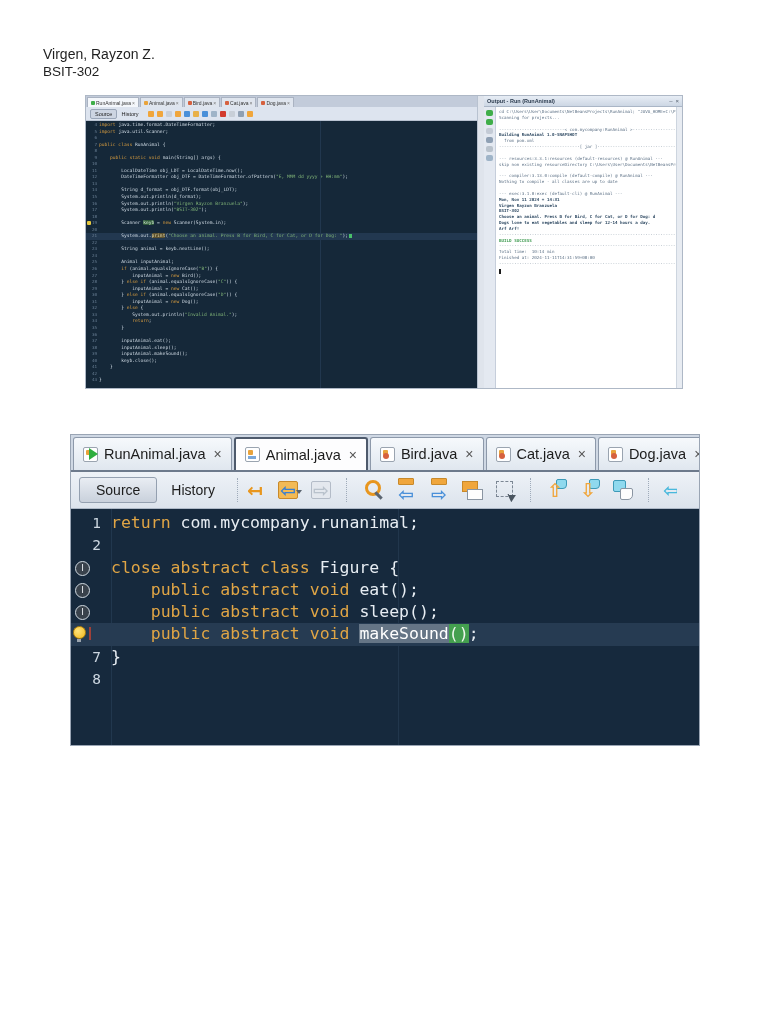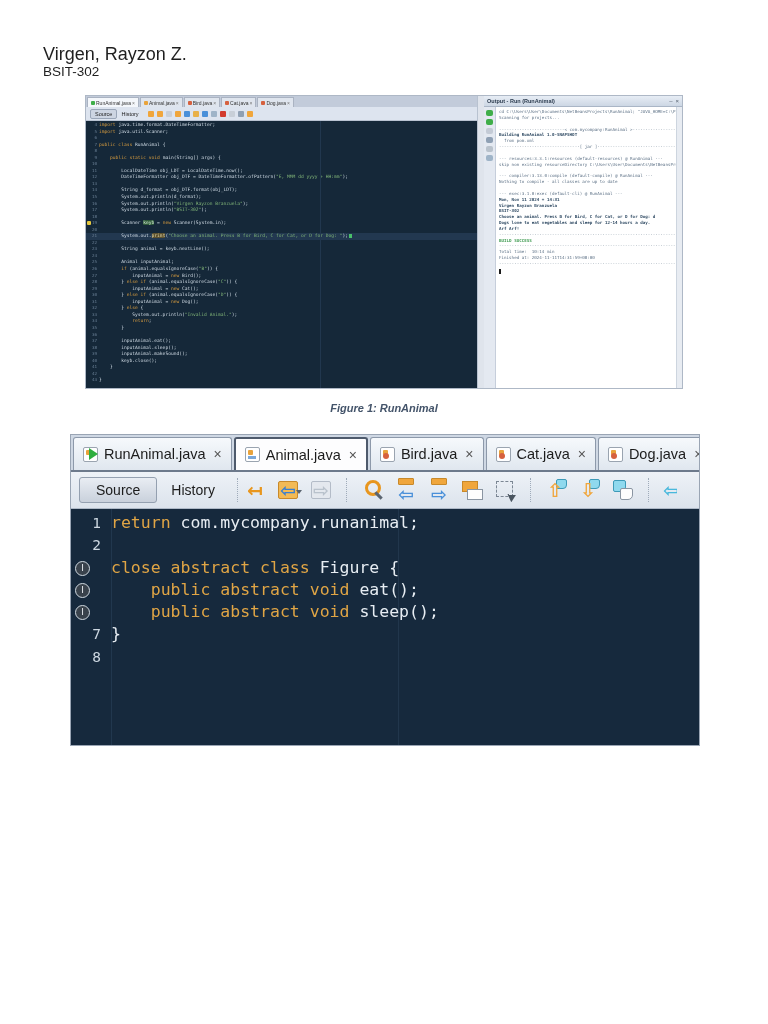--- a/index.html
+++ b/index.html
@@ -1,19 +1,19 @@
 <!DOCTYPE html>
 <html><head>
 <meta charset="utf-8">
 <style>
   html,body{margin:0;padding:0;background:#fff}
   .doc{position:relative;width:768px;height:1024px;background:#ffffff;font-family:"Liberation Sans",sans-serif;overflow:hidden}
 
   
-  .author{position:absolute;left:43px;top:45px;font-size:18px;color:#1f1f1f;line-height:18px}
+  .author{position:absolute;left:43px;top:45px;font-size:14px;color:#1f1f1f;line-height:18px}
   .section{position:absolute;left:43px;top:63px;font-size:13.5px;color:#1f1f1f;line-height:18px}
 
   
   .cap{position:absolute;left:0;width:768px;text-align:center;font-size:11px;font-style:italic;font-weight:bold;color:#44546a}
   .cap1{top:402px}.cap2{top:756px}
 
   
   .fig1{position:absolute;left:85px;top:95px;width:598px;height:294px;display:flex;background:#152839;border:1px solid #aeb8c6;box-sizing:border-box;overflow:hidden}
   .f1-left{width:391px;flex:none;display:flex;flex-direction:column;overflow:hidden}
   .f1-tabs{height:10px;flex:none;background:#c2cbda;display:flex;gap:1px;padding:1px 0 0 1px}
@@ -247,21 +247,20 @@
             <div class="ol ol-g">Total time:  10:14 min</div>
             <div class="ol ol-g">Finished at: 2024-11-11T14:31:59+08:00</div>
             <div class="ol ol-g">------------------------------------------------------------------------</div>
             <div class="caret2"></div>
           </div>
         <div class="f1-outscroll"></div>
       </div>
     </div>
   </div>
 
-  <div class="cap cap1">Figure 1: RunAnimal</div>
 
   <div class="fig2">
     <div class="f2-tabs" id="f2tabs">
         <div class="f2-tab run">
           <span class="f2-tabicon"></span>
           <span class="f2-tablabel">RunAnimal.java</span>
           <span class="f2-tabclose">×</span>
         </div>
         <div class="f2-tab active">
           <span class="f2-tabicon"></span>
@@ -323,19 +322,20 @@
         </span>
     </div>
     <div class="f2-code" id="f2code">
       <div class="f2-gutcol"></div>
       <div class="f2-margin"></div>
     <div class="f2-row"><span class="f2-gut">1</span><span class="f2-line"><span class="tk-k">return </span><span class="tk-p">com.mycompany.runanimal;</span></span></div>
         <div class="f2-row"><span class="f2-gut">2</span><span class="f2-line"></span></div>
         <div class="f2-row"><span class="f2-gut"><span class="impl-icon">I</span></span><span class="f2-line"><span class="tk-k">close abstract class </span><span class="tk-p">Figure {</span></span></div>
         <div class="f2-row"><span class="f2-gut"><span class="impl-icon">I</span></span><span class="f2-line"><span class="tk-p">    </span><span class="tk-k">public abstract void </span><span class="tk-p">eat();</span></span></div>
         <div class="f2-row"><span class="f2-gut"><span class="impl-icon">I</span></span><span class="f2-line"><span class="tk-p">    </span><span class="tk-k">public abstract void </span><span class="tk-p">sleep();</span></span></div>
+        <div class="f2-row cur"><span class="f2-gut"><span class="bulb-icon"></span><span class="redtick"></span></span><span class="f2-line"><span class="tk-p">    </span><span class="tk-k">public abstract void </span><span class="tk-sel">makeSound</span><span class="tk-grn">()</span><span class="tk-p">;</span></span></div>
         <div class="f2-row"><span class="f2-gut">7</span><span class="f2-line"><span class="tk-p">}</span></span></div>
         <div class="f2-row"><span class="f2-gut">8</span><span class="f2-line"></span></div>
       </div>
   </div>
 
 
 </div>
 
 </body></html>

